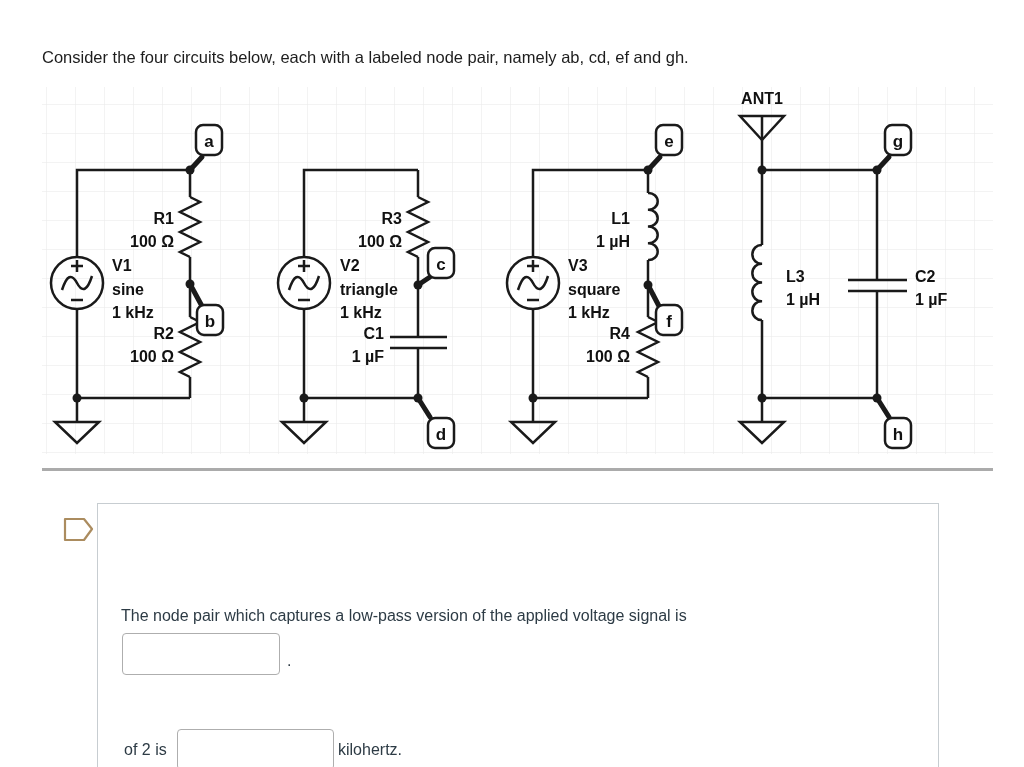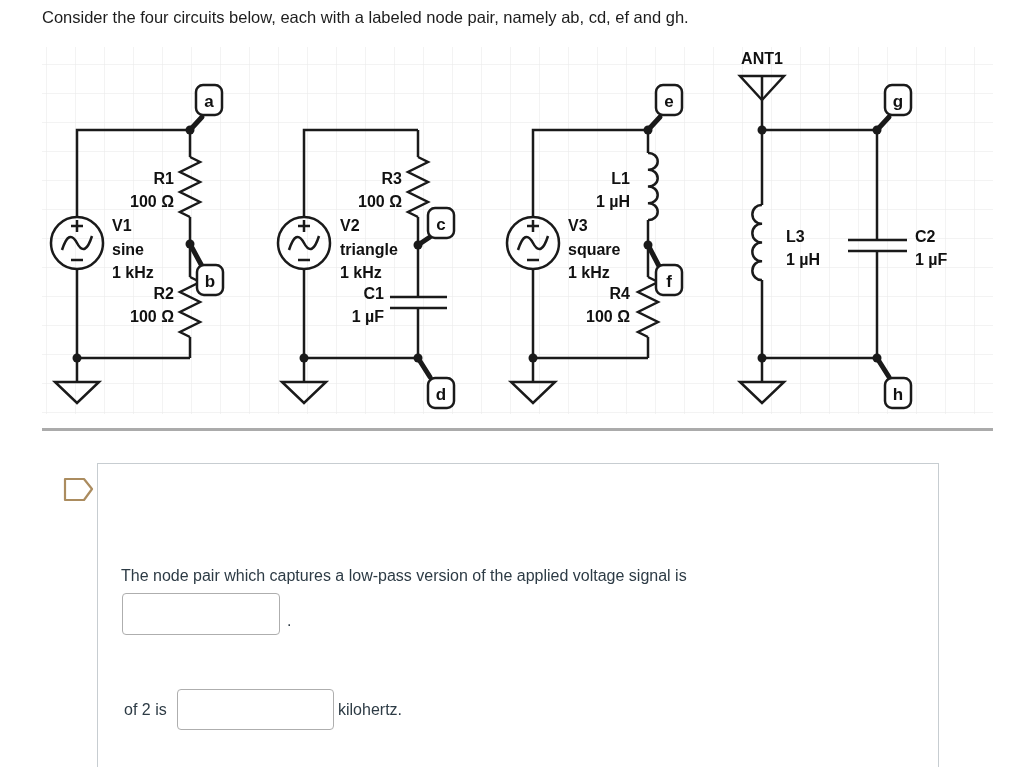--- a/index.html
+++ b/index.html
@@ -1,18 +1,18 @@
 <!DOCTYPE html>
 <html><head>
 <meta charset="utf-8">
 <style>
   * { margin:0; padding:0; box-sizing:border-box; }
   html,body { width:1024px; height:767px; overflow:hidden; background:#fff;
               font-family:"Liberation Sans", sans-serif; color:#2d3b45; }
-  .page { position:relative; width:1024px; height:604px; background:#fff; }
+  .page { position:relative; width:1024px; height:604px; background:#fff;margin-top:40px; }
 
   .q-title { position:absolute; left:42px; top:8px; font-size:16.5px; color:#1d1d1d; white-space:nowrap; }
 
   .circuit-svg { position:absolute; left:0; top:0; }
   .wire   { stroke:#1a1a1a; stroke-width:2.5; fill:none; stroke-linecap:butt; }
   .thick  { stroke:#1a1a1a; stroke-width:5; fill:none; stroke-linecap:round; }
   .dot    { fill:#1a1a1a; stroke:none; }
   .nodebox{ fill:#fff; stroke:#1a1a1a; stroke-width:2.5; }
   .lblE   { font:bold 16px "Liberation Sans",sans-serif; fill:#111; text-anchor:end; }
   .lblS   { font:bold 16px "Liberation Sans",sans-serif; fill:#111; text-anchor:start; }

